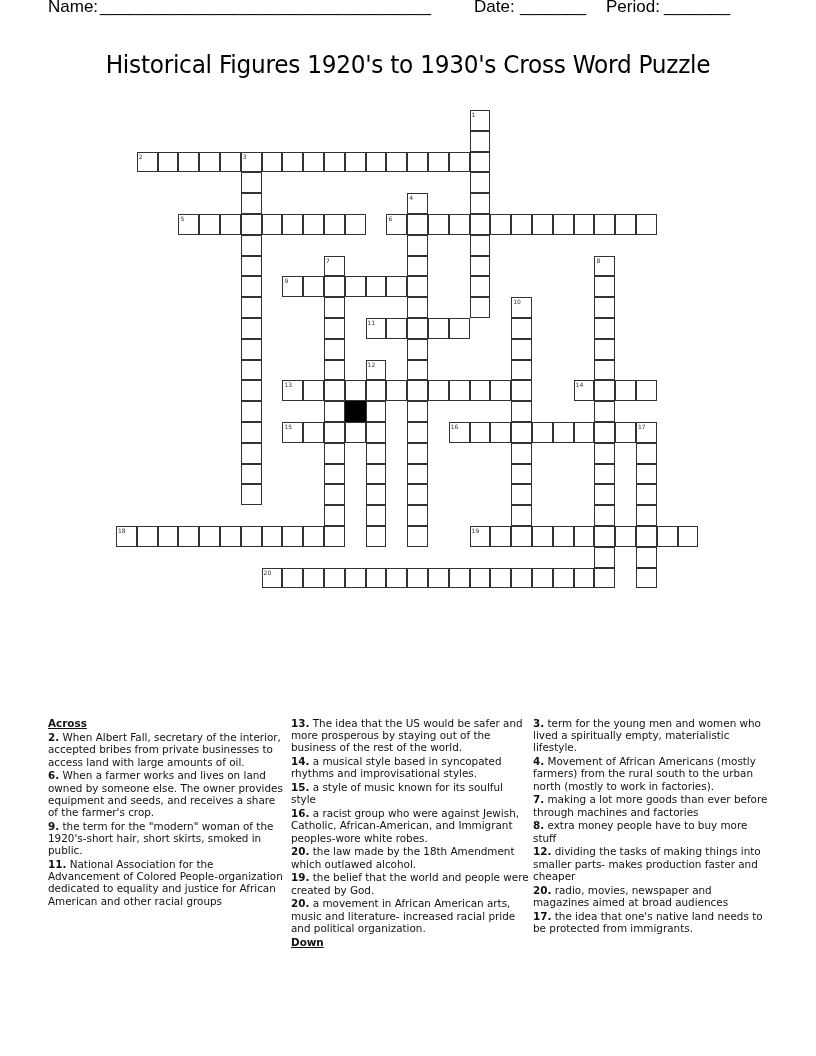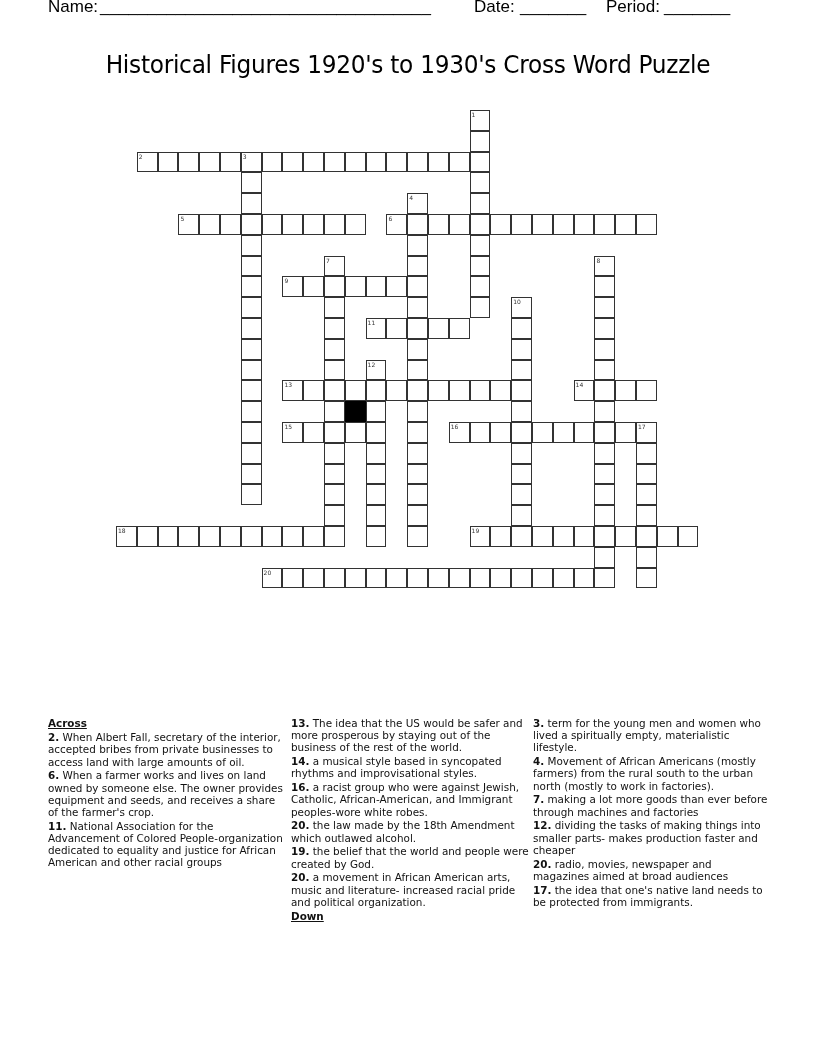--- a/index.html
+++ b/index.html
@@ -291,33 +291,36 @@
     <div class="cell" style="left: 532px; top: 567.6px;"></div>
     <div class="cell" style="left: 552.8px; top: 567.6px;"></div>
     <div class="cell" style="left: 573.6px; top: 567.6px;"></div>
     <div class="cell black" style="left: 344.8px; top: 401.2px;"></div>
   </div>
 
 <div class="clues col1">
   <div class="sec">Across</div>
   <div class="clue"><b>2.</b> <span>When Albert Fall, secretary of the interior, accepted bribes from private businesses to access land with large amounts of oil.</span></div>
   <div class="clue"><b>6.</b> <span>When a farmer works and lives on land owned by someone else. The owner provides equipment and seeds, and receives a share of the farmer's crop.</span></div>
+  <div class="clue"><b>9.</b> <span>the term for the "modern" woman of the 1920's-short hair, short skirts, smoked in public.</span></div>
   <div class="clue"><b>11.</b> <span>National Association for the Advancement of Colored People-organization dedicated to equality and justice for African American and other racial groups</span></div>
 </div>
 
 <div class="clues col2">
   <div class="clue"><b>13.</b> <span>The idea that the US would be safer and more prosperous by staying out of the business of the rest of the world.</span></div>
   <div class="clue"><b>14.</b> <span>a musical style based in syncopated rhythms and improvisational styles.</span></div>
+  <div class="clue"><b>15.</b> <span>a style of music known for its soulful style</span></div>
   <div class="clue"><b>16.</b> <span>a racist group who were against Jewish, Catholic, African-American, and Immigrant peoples-wore white robes.</span></div>
   <div class="clue"><b>20.</b> <span>the law made by the 18th Amendment which outlawed alcohol.</span></div>
   <div class="clue"><b>19.</b> <span>the belief that the world and people were created by God.</span></div>
   <div class="clue"><b>20.</b> <span>a movement in African American arts, music and literature- increased racial pride and political organization.</span></div>
   <div class="sec">Down</div>
 </div>
 
 <div class="clues col3">
   <div class="clue"><b>3.</b> <span>term for the young men and women who lived a spiritually empty, materialistic lifestyle.</span></div>
   <div class="clue"><b>4.</b> <span>Movement of African Americans (mostly farmers) from the rural south to the urban north (mostly to work in factories).</span></div>
   <div class="clue"><b>7.</b> <span>making a lot more goods than ever before through machines and factories</span></div>
+  <div class="clue"><b>8.</b> <span>extra money people have to buy more stuff</span></div>
   <div class="clue"><b>12.</b> <span>dividing the tasks of making things into smaller parts- makes production faster and cheaper</span></div>
   <div class="clue"><b>20.</b> <span>radio, movies, newspaper and magazines aimed at broad audiences</span></div>
   <div class="clue"><b>17.</b> <span>the idea that one's native land needs to be protected from immigrants.</span></div>
 </div>
 
 </body></html>

